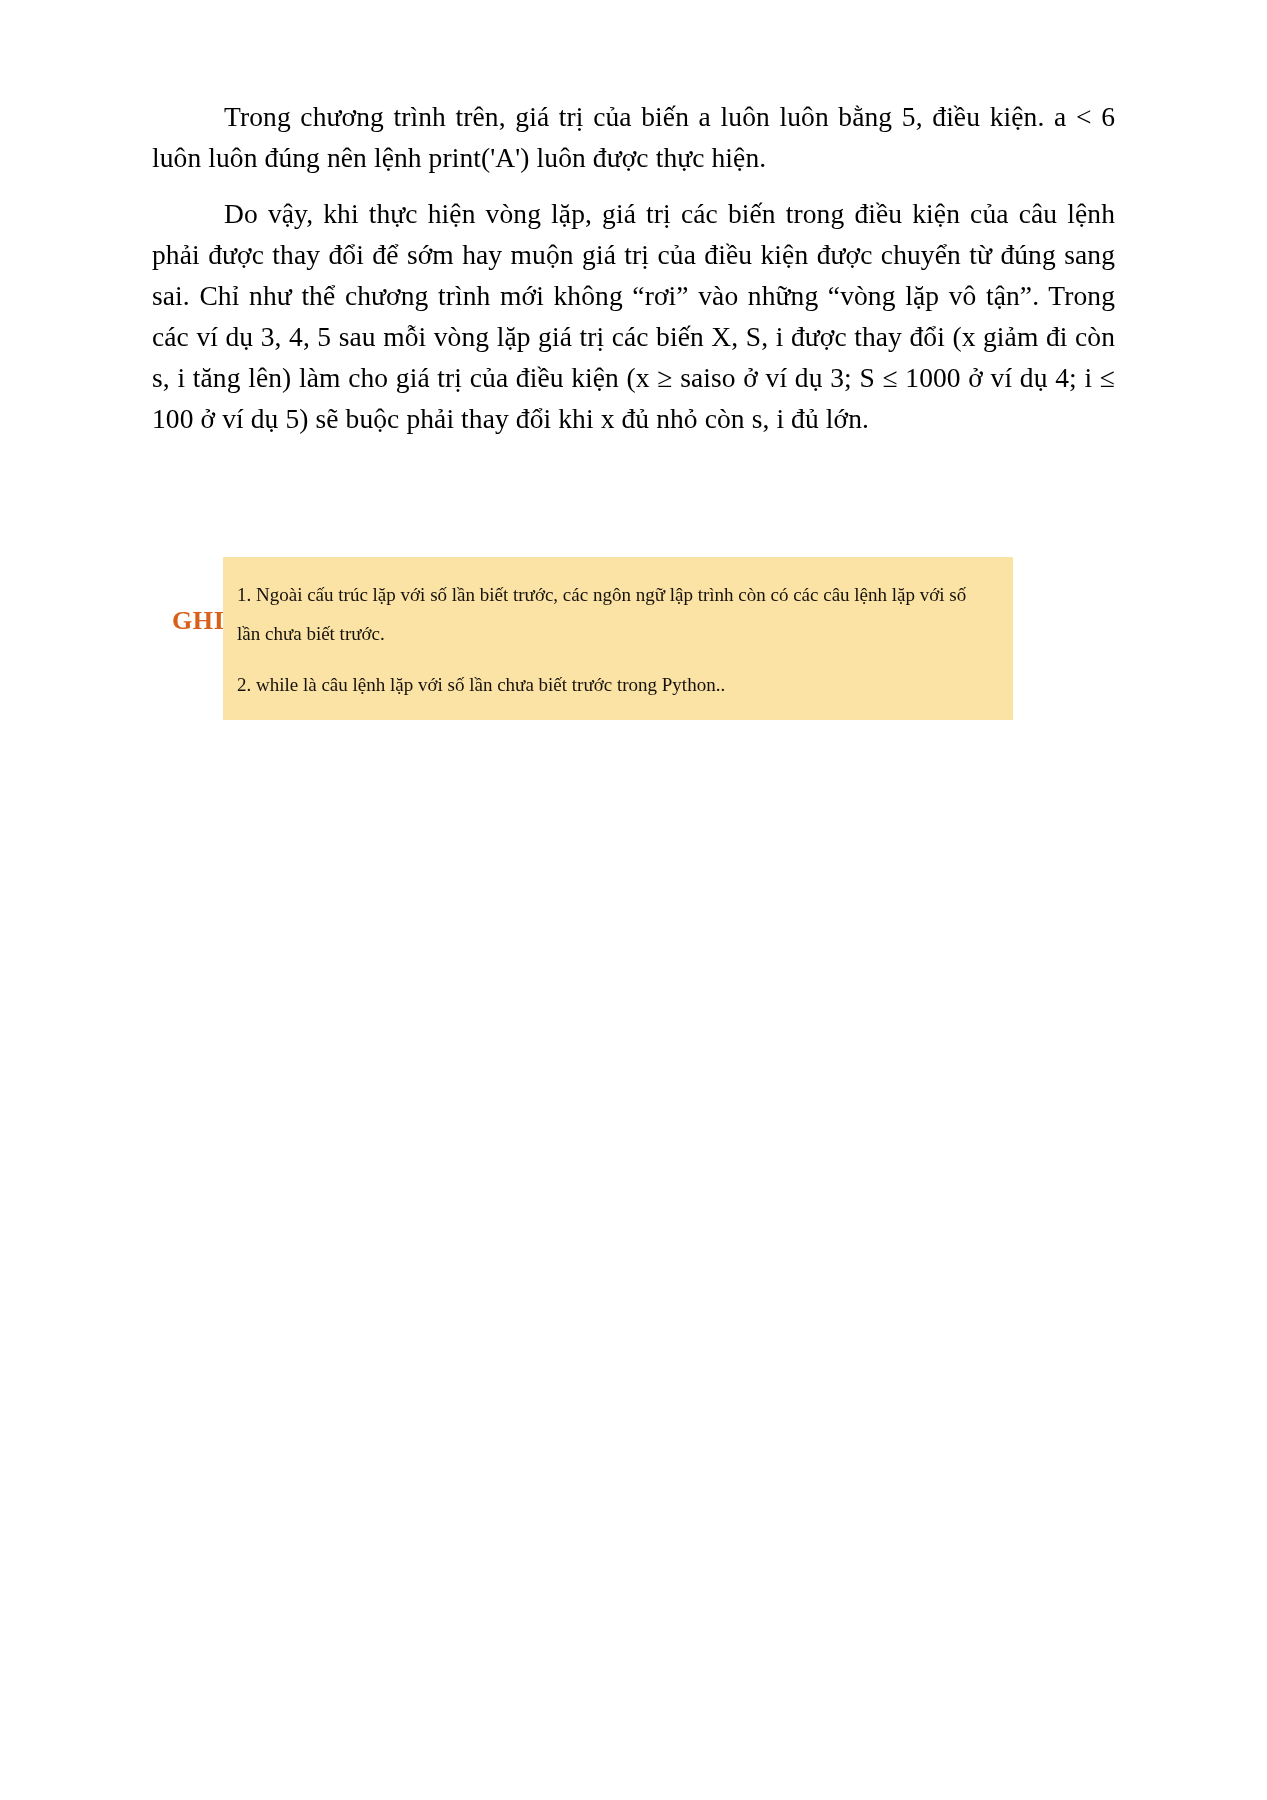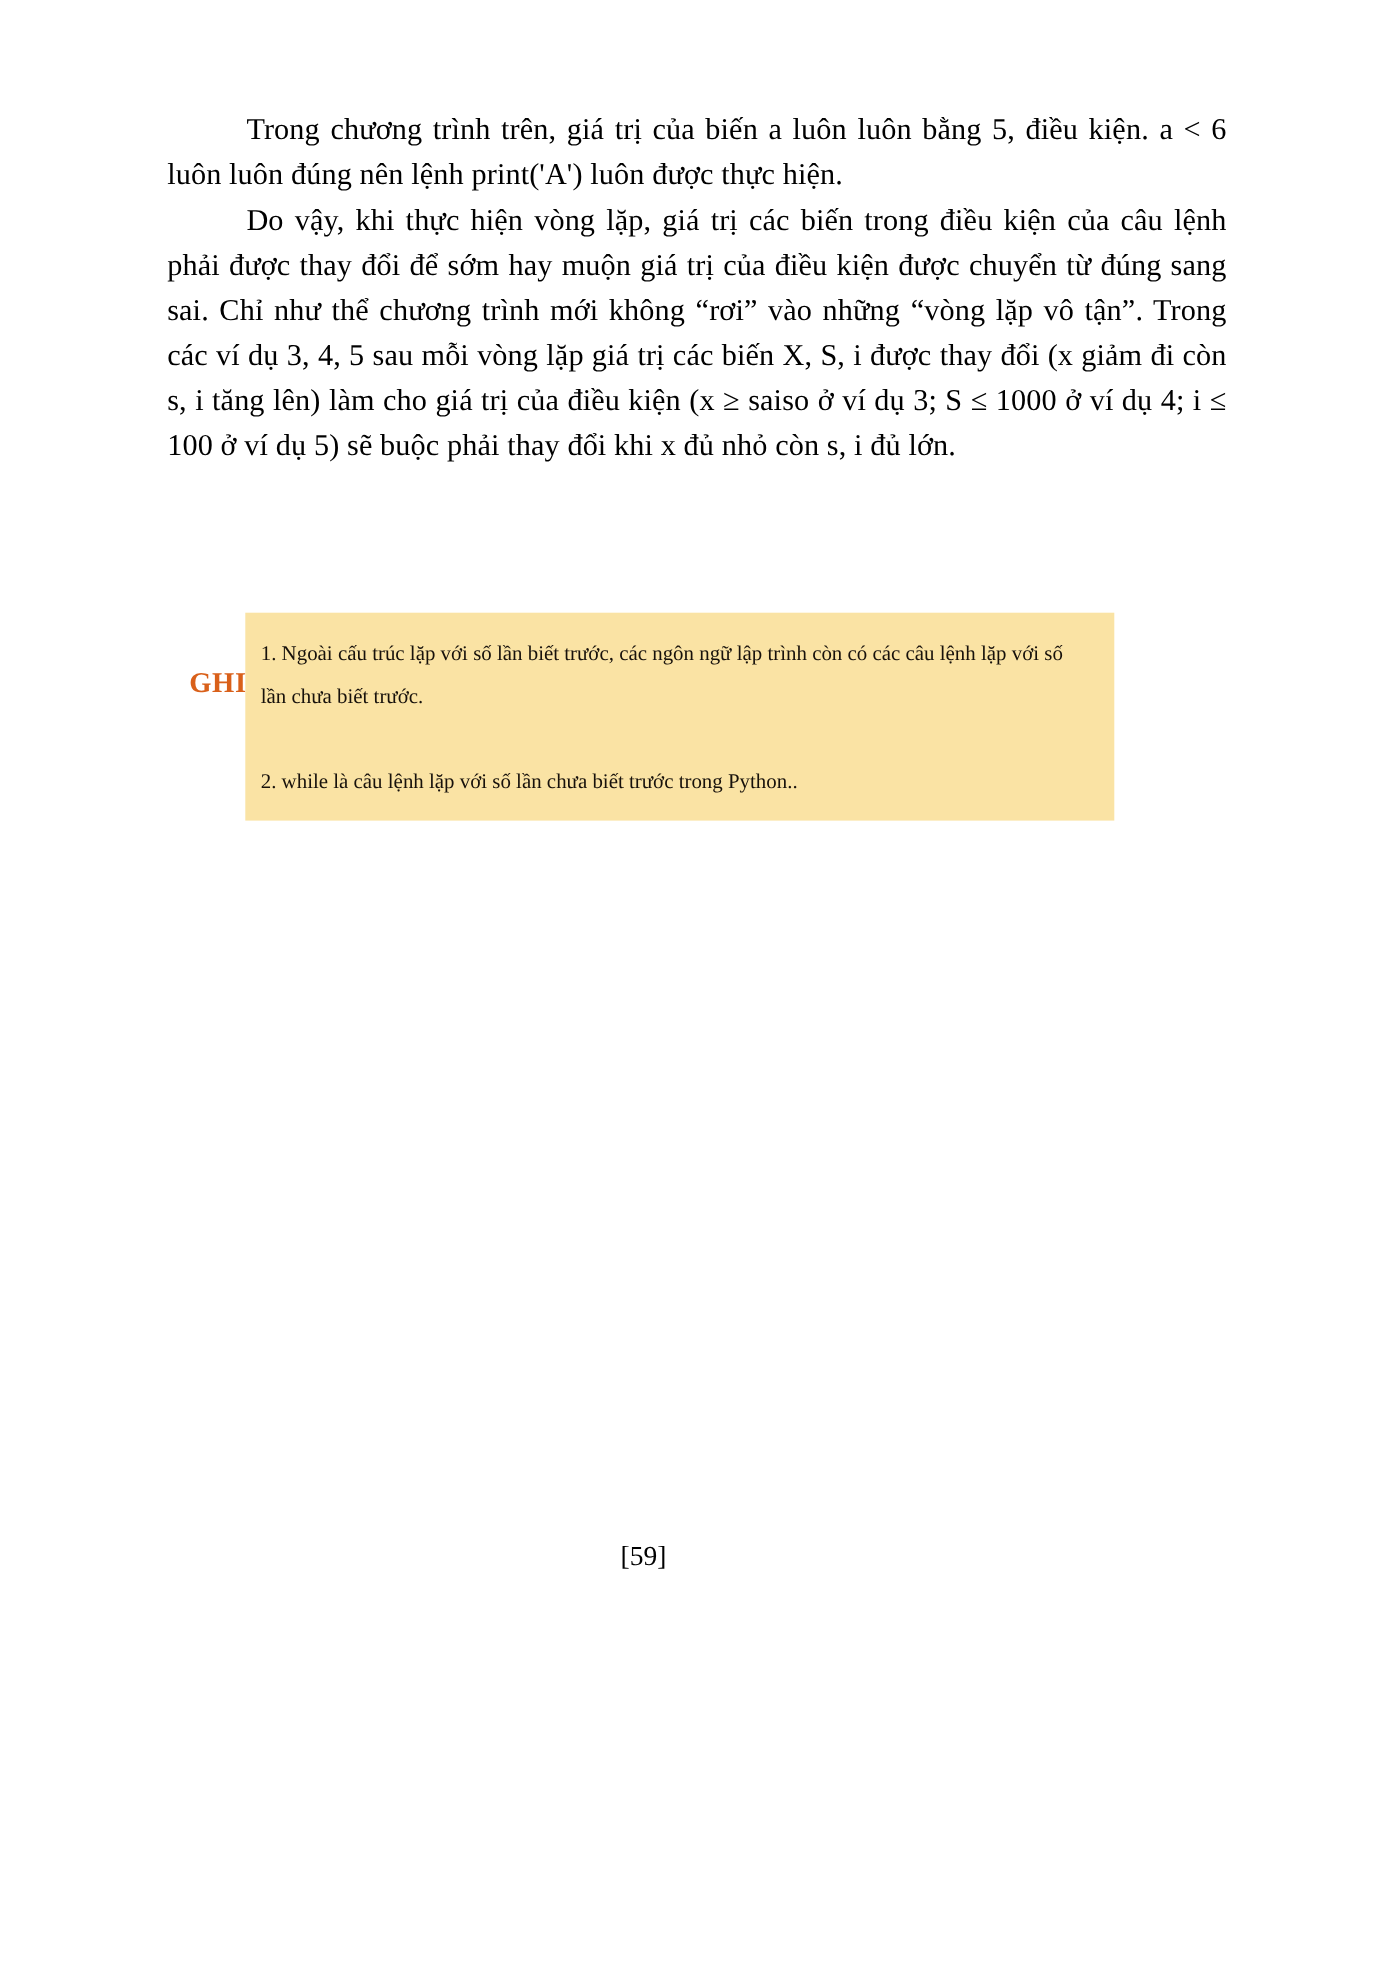--- a/index.html
+++ b/index.html
@@ -31,21 +31,21 @@
     line-height: 41px;
     text-align: justify;
     text-justify: inter-word;
     letter-spacing: 0.1px;
   }
   p.body-par.first {
     text-indent: 72px;
   }
   p.body-par.second {
     text-indent: 72px;
-    margin-top: 1px;
+    margin-top: 15px;
   }
   .ghi-nho-heading {
     position: absolute;
     left: 172px;
     top: 606px;
     font-size: 26px;
     font-weight: bold;
     color: #d9601a;
     letter-spacing: 0.6px;
   }
@@ -59,21 +59,21 @@
     box-sizing: border-box;
   }
   .note-box p {
     margin: 0;
     font-size: 19px;
     line-height: 39px;
     text-align: left;
     color: #17110b;
   }
   .note-box p.note-2 {
-    margin-top: 38px;
+    margin-top: 12px;
     font-family: Liberation Serif, serif;
   }
   .page-number {
     position: absolute;
     left: 0;
     right: 0;
     top: 1402px;
     text-align: center;
     font-size: 25px;
     color: #000000;
@@ -89,15 +89,14 @@
     <p class="body-par second">Do vậy, khi thực hiện vòng lặp, giá trị các biến trong điều kiện của câu lệnh phải được thay đổi để sớm hay muộn giá trị của điều kiện được chuyển từ đúng sang sai. Chỉ như thể chương trình mới không “rơi” vào những “vòng lặp vô tận”. Trong các ví dụ 3, 4, 5 sau mỗi vòng lặp giá trị các biến X, S, i được thay đổi (x giảm đi còn s, i tăng lên) làm cho giá trị của điều kiện (x ≥ saiso ở ví dụ 3; S ≤ 1000 ở ví dụ 4; i ≤ 100 ở ví dụ 5) sẽ buộc phải thay đổi khi x đủ nhỏ còn s, i đủ lớn.</p>
   </div>
 
   <div class="ghi-nho-heading">GHI NHỚ</div>
 
   <div class="note-box">
     <p class="note-1">1. Ngoài cấu trúc lặp với số lần biết trước, các ngôn ngữ lập trình còn có các câu lệnh lặp với số lần chưa biết trước.</p>
     <p class="note-2">2. while là câu lệnh lặp với số lần chưa biết trước trong Python..</p>
   </div>
 
-  <div class="page-number">[59]</div>
 
 </div>
 
 </body></html>

